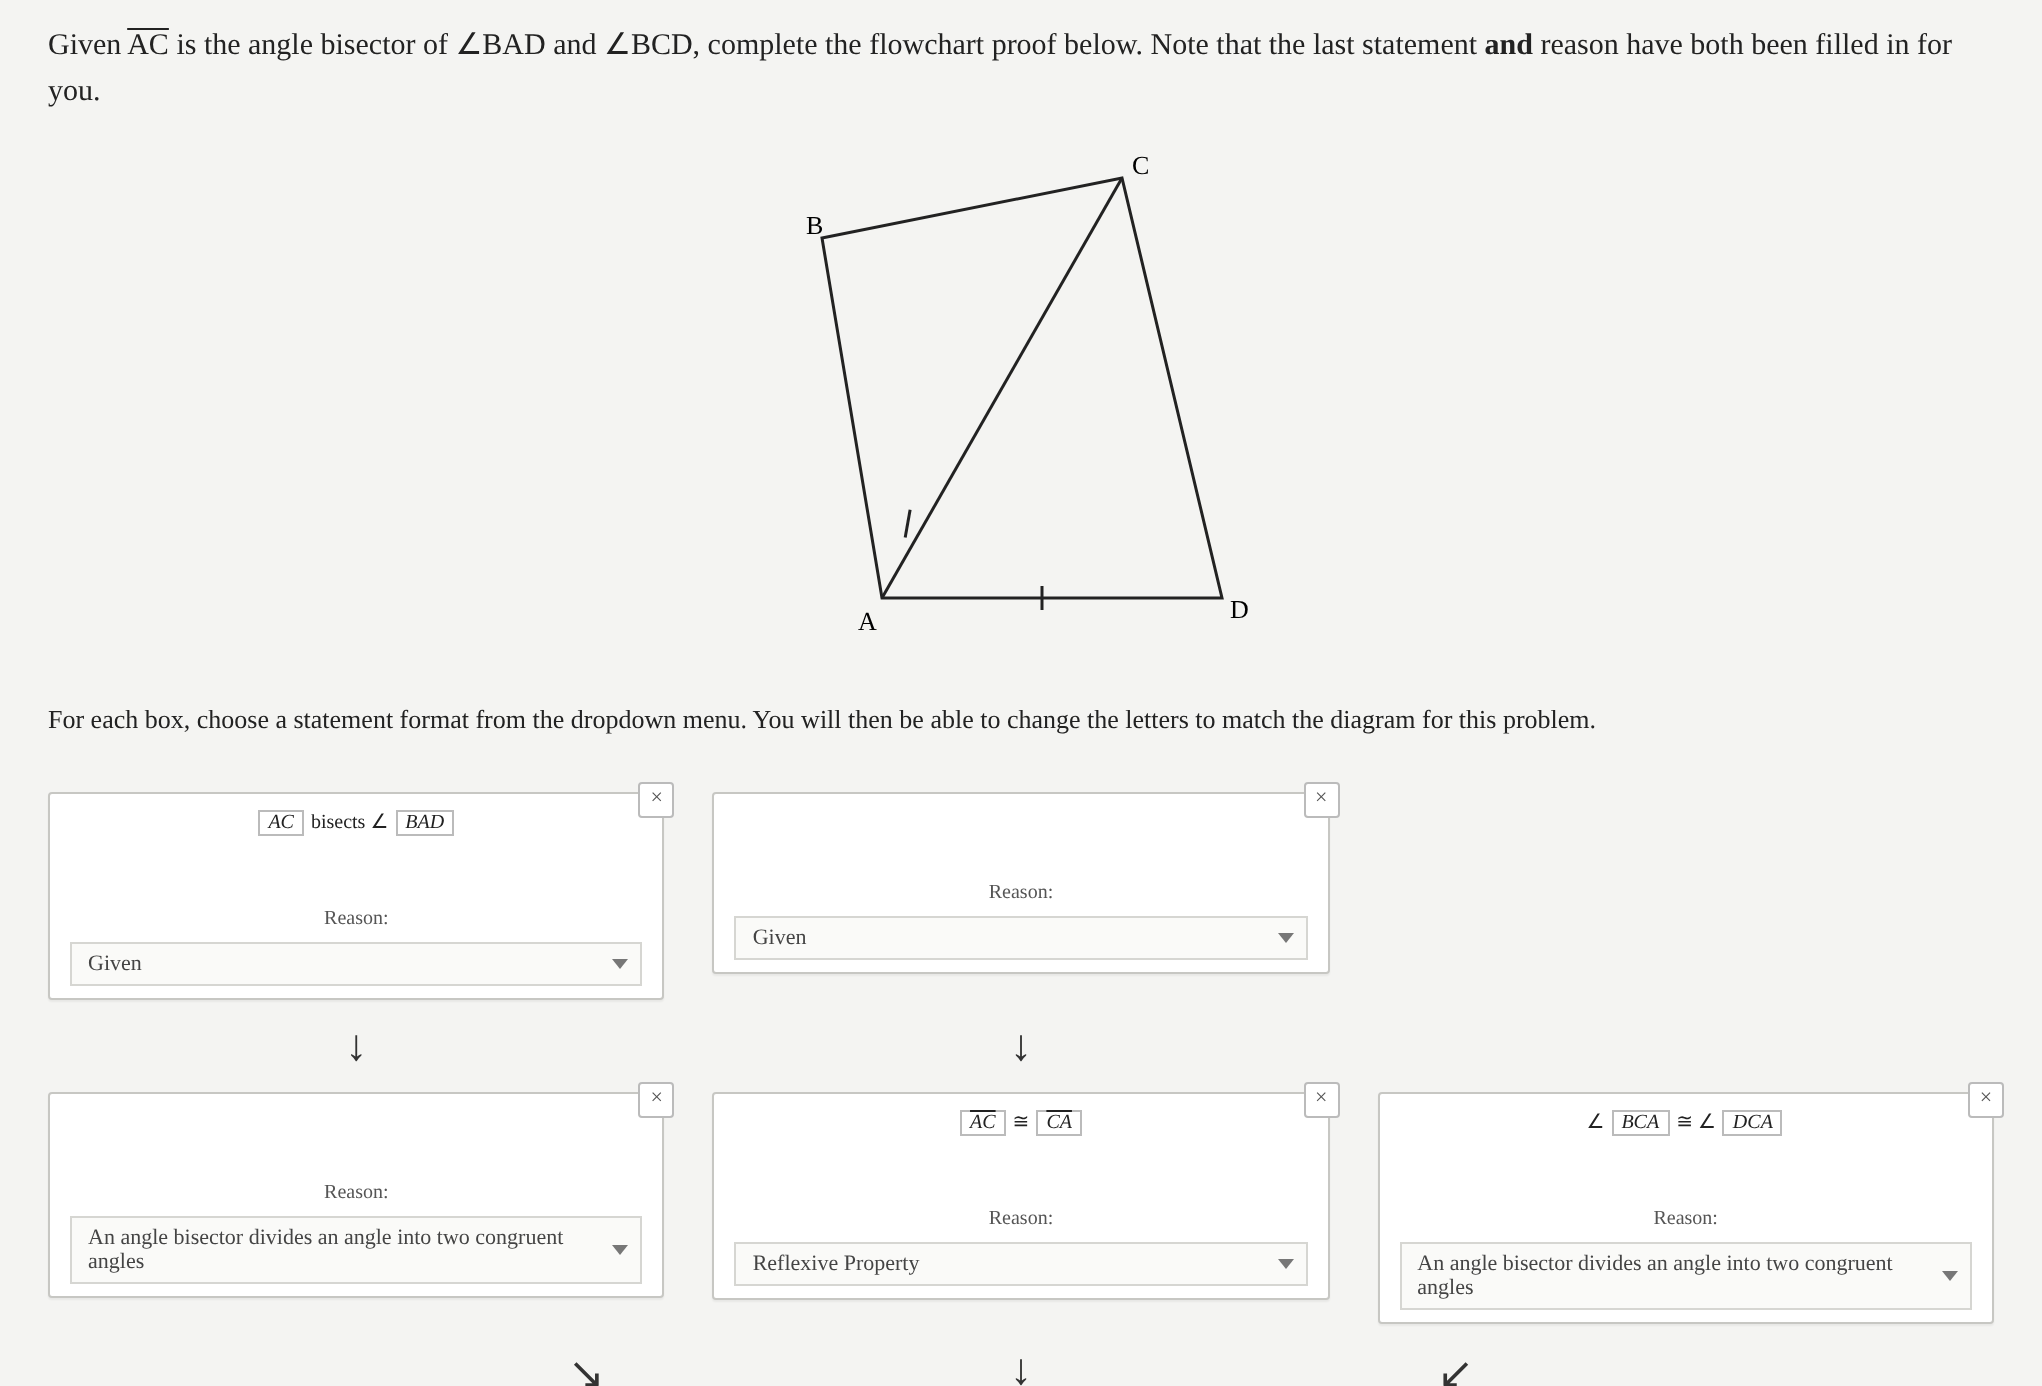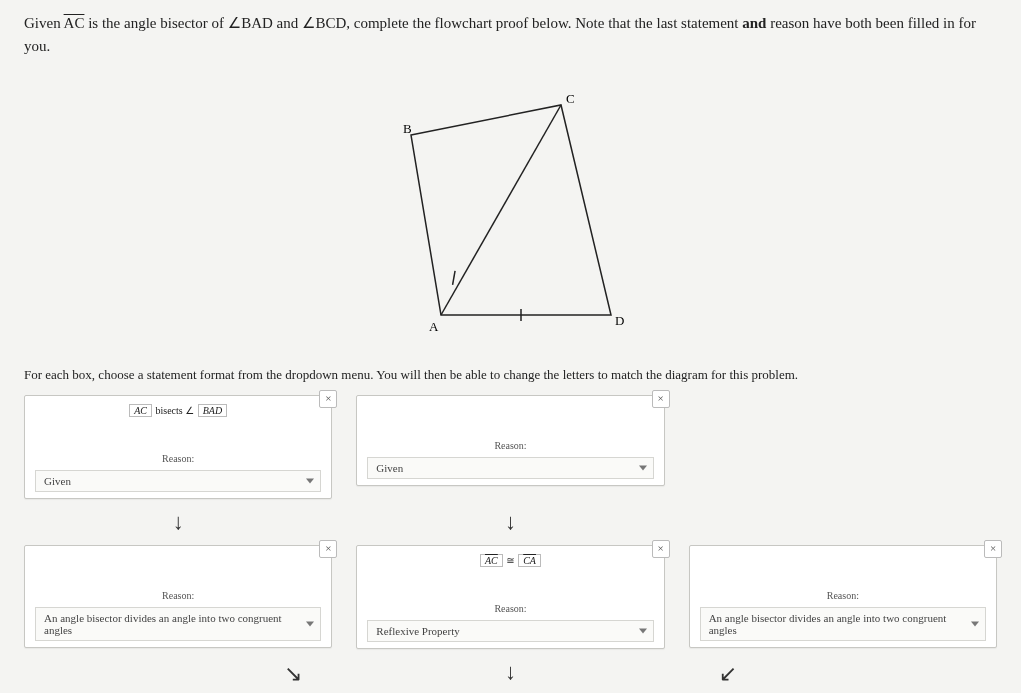--- a/index.html
+++ b/index.html
@@ -5,24 +5,24 @@
   body {
     margin: 0;
     padding: 12px 24px;
     font-family: Georgia, 'Times New Roman', serif;
     background: #f4f4f2;
     color: #222;
     width: 1021px;
     box-sizing: border-box;
   }
   .overline { text-decoration: overline; }
-  .prompt { font-size: 15px; margin-bottom: 28px; line-height:1.5;}
+  .prompt { font-size: 15px; margin-bottom: 12px; line-height:1.5;}
   .diagram-wrap { text-align: center; margin: 10px 0 28px 0; }
   svg.tri { width: 320px; height: 250px; }
-  .instr { font-size: 13px; margin-bottom:12px; }
+  .instr { font-size: 13px; margin-bottom:28px; }
   .flow {
     display: grid;
     grid-template-columns: 1fr 1fr 1fr;
     gap: 12px 24px;
     align-items:start;
   }
   .cell { position: relative; }
   .card {
     border: 1px solid #c7c7c3;
     background: #fff;
@@ -155,20 +155,23 @@
         <span class="chip overline">AC</span><span> ≅ </span><span class="chip overline">CA</span>
       </div>
       <div class="reason-label">Reason:</div>
       <div class="reason-row">Reflexive Property</div>
     </div>
   </div>
 
   <div class="cell">
     <div class="card">
       <span class="close-x">×</span>
+      <div class="stmt-line">
+        <span>∠ </span><span class="chip">BCA</span><span> ≅ ∠ </span><span class="chip">DCA</span>
+      </div>
       <div class="reason-label">Reason:</div>
       <div class="reason-row">An angle bisector divides an angle into two congruent angles</div>
     </div>
   </div>
 
   <div class="arrow-diag-r">↘</div>
   <div class="arrow-down">↓</div>
   <div class="arrow-diag-l">↙</div>
 
   <div></div>

